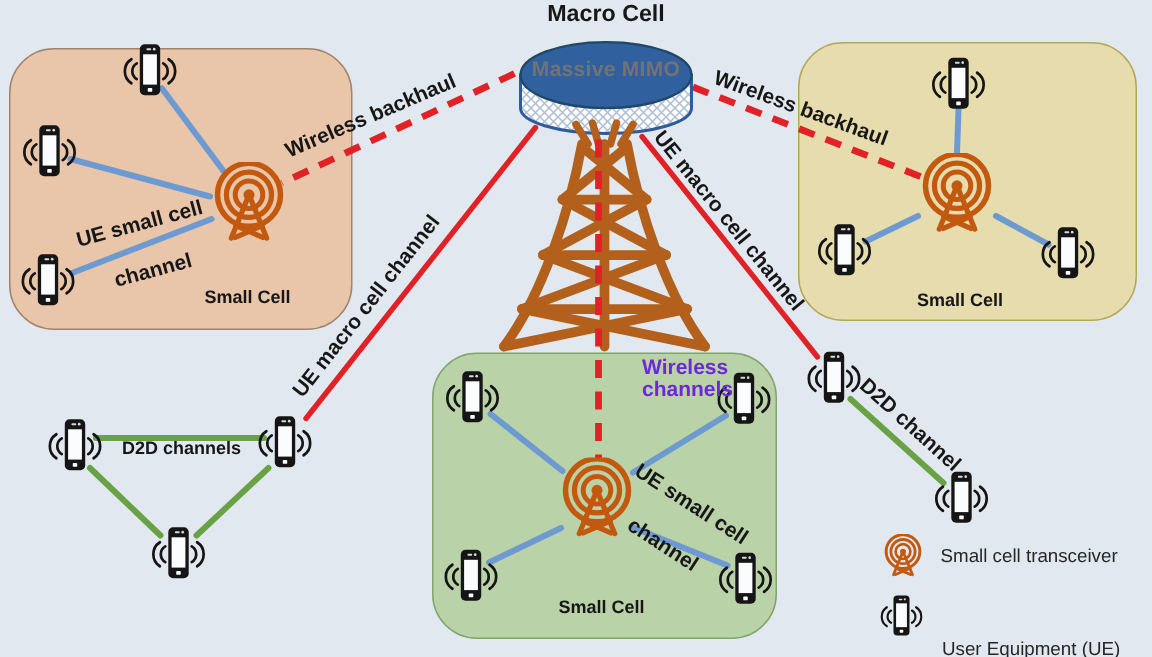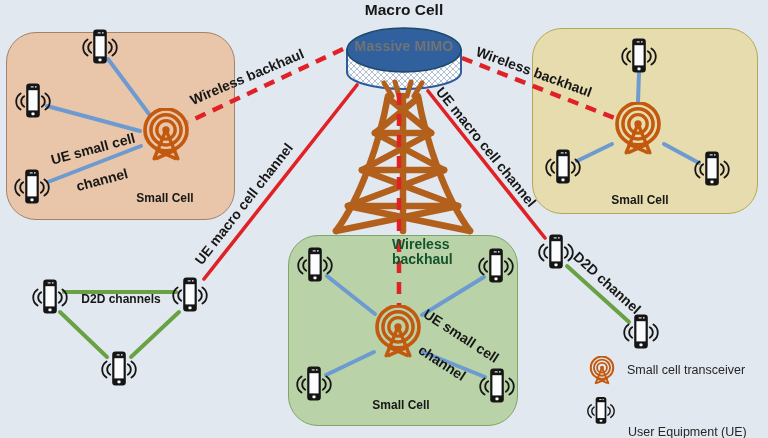--- a/index.html
+++ b/index.html
@@ -14,21 +14,21 @@
   .cell-bottom{left:288px; top:235px; width:230px; height:191px; background:#b9d2a8; border:1.5px solid #7fa569;}
   svg.layer{position:absolute; left:0; top:0;}
   .lbl{
     position:absolute; font-weight:700; font-size:14px; color:#171717;
     white-space:nowrap; transform:translate(-50%,-50%); line-height:1.05;
   }
   .lbl.big{font-size:12px;}
   .lbl.title{font-size:15.5px;}
   .lbl.mimo{font-size:14px; color:#737373; letter-spacing:.2px;}
   .lbl.legend{font-weight:400; font-size:12.5px; color:#262626;text-align:center;}
-  .wb-center{position:absolute; left:392px; top:237px; font-weight:700; font-size:14px; color:#14532d; line-height:15px; white-space:nowrap;}
+  .wb-center{position:absolute; left:428px; top:237px; font-weight:700; font-size:14px; color:#6d28d9; line-height:15px; white-space:nowrap;}
 </style>
 </head>
 <body>
 
 <div class="canvas">
 
   <div class="cell cell-left"></div>
   <div class="cell cell-right"></div>
   <div class="cell cell-bottom"></div>
 
@@ -152,21 +152,21 @@
 
   <div class="lbl" style="left:93px; top:149px; transform:translate(-50%,-50%) rotate(-15deg);">UE small cell</div>
   <div class="lbl" style="left:102px; top:180px; transform:translate(-50%,-50%) rotate(-15deg);">channel</div>
 
   <div class="lbl big" style="left:165px; top:198px;">Small Cell</div>
   <div class="lbl big" style="left:640px; top:200px;">Small Cell</div>
   <div class="lbl big" style="left:401px; top:405px;">Small Cell</div>
 
   <div class="wb-center">
     <div>Wireless</div>
-    <div>backhaul</div>
+    <div>channels</div>
   </div>
 
   <div class="lbl" style="left:461px; top:336px; transform:translate(-50%,-50%) rotate(33deg);">UE small cell</div>
   <div class="lbl" style="left:442px; top:363px; transform:translate(-50%,-50%) rotate(33deg);">channel</div>
 
   <div class="lbl big" style="left:121px; top:299px;text-align:right;">D2D channels</div>
   <div class="lbl" style="left:607px; top:283px; transform:translate(-50%,-50%) rotate(42deg);">D2D channel</div>
 
   <div class="lbl legend" style="left:627px; top:371px; transform:translate(0,-50%);">Small cell transceiver</div>
   <div class="lbl legend" style="left:628px; top:433px; transform:translate(0,-50%);">User Equipment (UE)</div>

